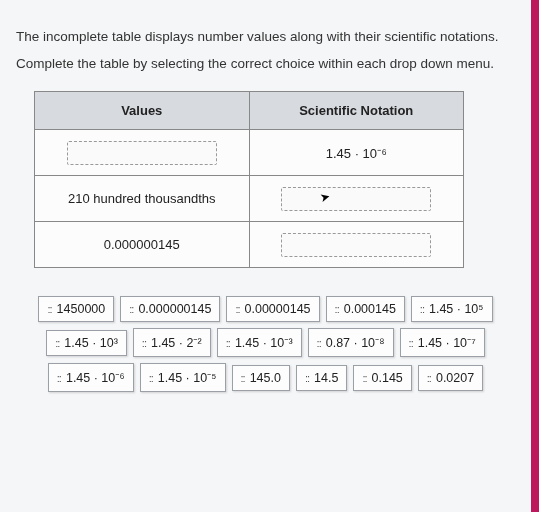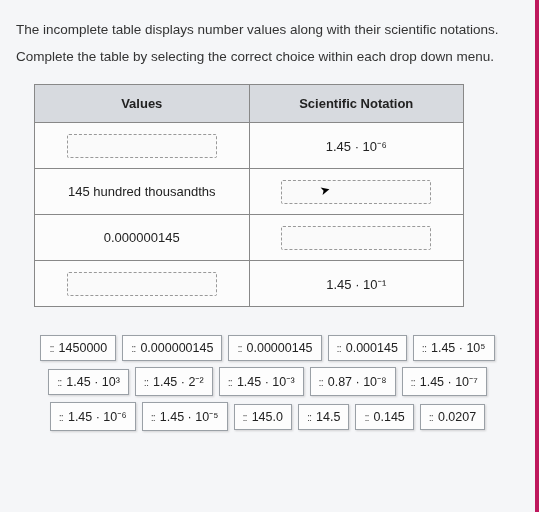--- a/index.html
+++ b/index.html
@@ -6,22 +6,22 @@
     body {
       font-family: Arial, sans-serif;
       background: #e8eaed;
       width: 539px;
       height: 512px;
       overflow: hidden;
       position: relative;
     }
     .page {
       background: #f5f6f8;
-      padding: 16px 16px;
-      border-right: 4px solid #be185d;
+      padding: 23px 16px;
+      border-right: 8px solid #be185d;
       min-height: 512px;
     }
     .instructions {
       font-size: 13.5px;
       color: #333;
       line-height: 2.0;
       margin-bottom: 14px;
     }
     table.main {
       border-collapse: collapse;
@@ -103,38 +103,32 @@
       </tr>
     </thead>
     <tbody>
       <tr>
         <td>
           <div class="dropzone"></div>
         </td>
         <td>1.45 · 10⁻⁶</td>
       </tr>
       <tr>
-        <td>145 hundred thousandths</td>
+        <td>210 hundred thousandths</td>
         <td>
           <div class="dropzone">
             <span class="cursor">➤</span>
           </div>
         </td>
       </tr>
       <tr>
         <td>0.000000145</td>
         <td>
           <div class="dropzone"></div>
         </td>
-      </tr>
-      <tr>
-        <td>
-          <div class="dropzone"></div>
-        </td>
-        <td>1.45 · 10⁻¹</td>
       </tr>
     </tbody>
   </table>
 
   <div class="tiles">
     <div class="tile">
         <span class="grip">::</span>
         <span>1450000</span>
       </div>
     <div class="tile">

